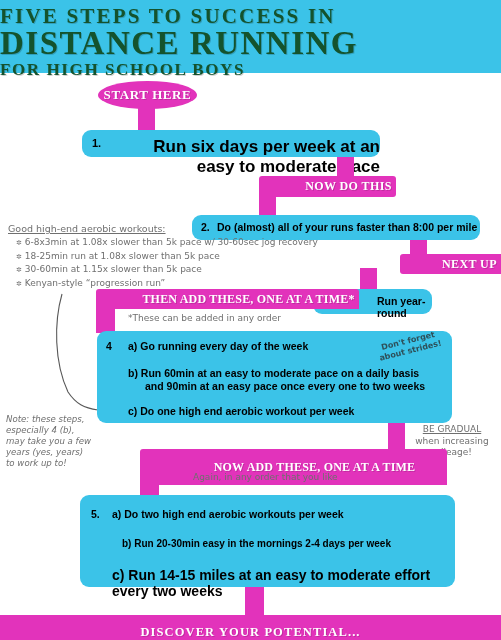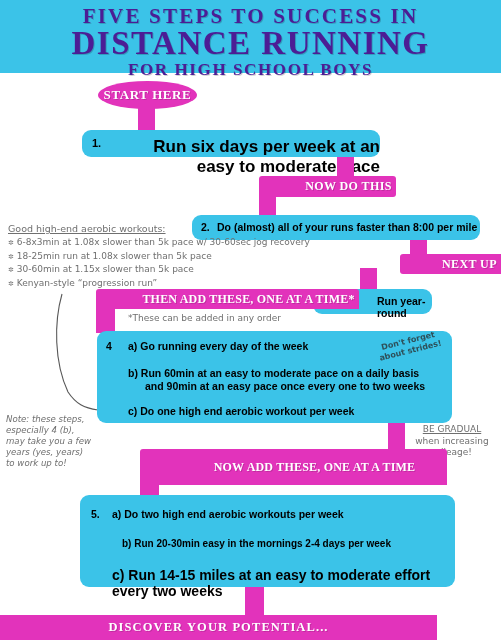--- a/index.html
+++ b/index.html
@@ -9,22 +9,21 @@
     font-family:"Liberation Sans", sans-serif;
     overflow:hidden;
     position:relative;
   }
   #poster{position:relative;width:501px;height:640px;overflow:hidden;background:#fff;}
 
   
   .header{
     position:absolute;left:0;top:0;width:501px;height:73px;
     background:#3bc3e8;
-    text-align:center;
-    color:#4c1d95;
+    color:#14532d;
   }
   .hdr-l1{
     font-family:"Liberation Serif", serif;
     font-weight:bold;font-size:21px;letter-spacing:2.2px;
     line-height:22px;padding-top:5px;
     text-shadow:1px 1px 0 rgba(0,0,0,.18);
   }
   .hdr-l2{
     font-family:"Liberation Serif", serif;
     font-weight:bold;font-size:33px;letter-spacing:1.5px;
@@ -74,22 +73,22 @@
     position:absolute;
     transform:rotate(-14deg);
     transform-origin:left top;
     color:#2a2a2a;
     font-family:"DejaVu Sans", sans-serif;
     font-size:8px;line-height:10px;
     opacity:.75;
   }
 
   .footer{
-    position:absolute;left:0;top:615px;width:437px;height:25px;
-    background:#e233bb;display:flex;align-items:center;justify-content:center;
+    position:absolute;left:0;top:615px;width:501px;height:25px;
+    background:#e233bb;display:flex;align-items:flex-end;justify-content:center;
   }
   .footer span{
     color:#fff;font-family:"Liberation Serif", serif;font-weight:bold;
     font-size:12.5px;letter-spacing:1.1px;text-shadow:1px 1px 0 rgba(0,0,0,.15);
   }
 
   ul.wk{margin:0;padding:0;list-style:none;}
   ul.wk li{white-space:nowrap;}
 </style>
 </head>
@@ -126,21 +125,21 @@
   </div>
 
   <div class="pink" style="left:410px;top:240px;width:17px;height:28px;"></div>
   <div class="pinkband" style="left:360px;top:254px;width:67px;height:20px;border-radius:3px;justify-content:flex-start;margin-left:40px;">
     <span style="font-size:12px;letter-spacing:.4px;text-shadow:1px 1px 0 rgba(0,0,0,.15);">NEXT UP</span>
   </div>
   <div class="pink" style="left:360px;top:268px;width:17px;height:24px;"></div>
 
   <div class="hand" style="left:8px;top:222px;width:270px;">
     <div class="note-title" style="font-size:9.5px;line-height:13px;">Good high-end aerobic workouts:</div>
-    <ul class="wk" style="margin-top:1px;">
+    <ul class="wk" style="margin-top:1px;margin-left:8px;">
       <li style="font-size:9px;line-height:12.5px;">
         <span style="font-size:7px;">✲</span>
         <span>6-8x3min at 1.08x slower than 5k pace w/ 30-60sec jog recovery</span>
       </li>
       <li style="font-size:9px;line-height:12.5px;">
         <span style="font-size:7px;">✲</span>
         <span>18-25min run at 1.08x slower than 5k pace</span>
       </li>
       <li style="font-size:9px;line-height:12.5px;">
         <span style="font-size:7px;">✲</span>
@@ -187,20 +186,21 @@
     <div class="note-title">BE GRADUAL</div>
     <div>when increasing</div>
     <div>mileage!</div>
   </div>
 
   <div class="pink" style="left:388px;top:423px;width:17px;height:32px;"></div>
   <div class="pinkband" style="left:140px;top:449px;width:265px;height:36px;border-radius:3px 3px 0 0;justify-content:center;">
     <span style="font-size:12px;letter-spacing:.2px;text-shadow:1px 1px 0 rgba(0,0,0,.15);">NOW ADD THESE, ONE AT A TIME</span>
   </div>
   <div class="pink" style="left:140px;top:465px;width:19px;height:30px;"></div>
+  <div class="hand" style="left:193px;top:472px;font-size:9px;">Again, in any order that you like</div>
 
   <div class="bluebox" style="left:80px;top:495px;width:375px;height:92px;">
     <span class="boxtext" style="position:absolute;left:11px;top:13px;font-size:10.5px;">5.</span>
     <span class="boxtext" style="position:absolute;left:32px;top:13px;font-size:10.5px;">a) Do two high end aerobic workouts per week</span>
     <span class="boxtext" style="position:absolute;left:42px;top:43px;font-size:10px;">b) Run 20-30min easy in the mornings 2-4 days per week</span>
     <span class="boxtext" style="position:absolute;left:32px;top:72px;font-size:14px;">c) Run 14-15 miles at an easy to moderate effort every two weeks</span>
   </div>
 
   <div class="pink" style="left:245px;top:587px;width:19px;height:30px;"></div>
 

